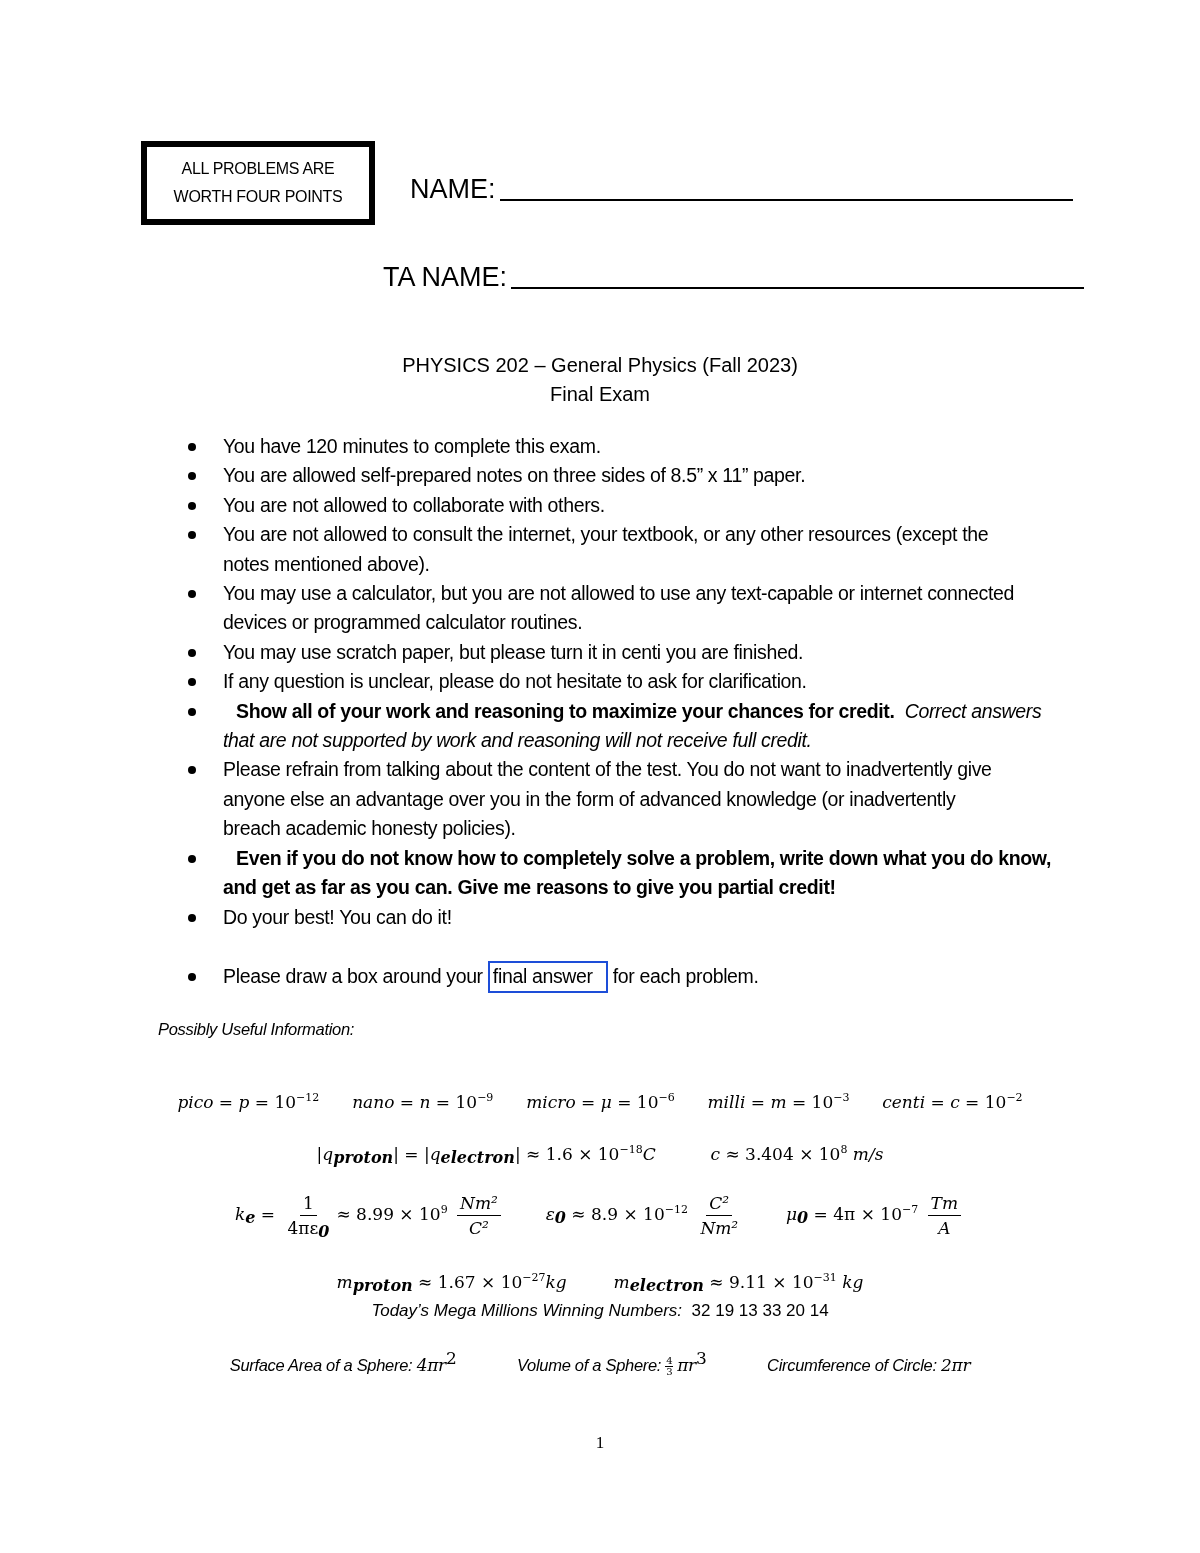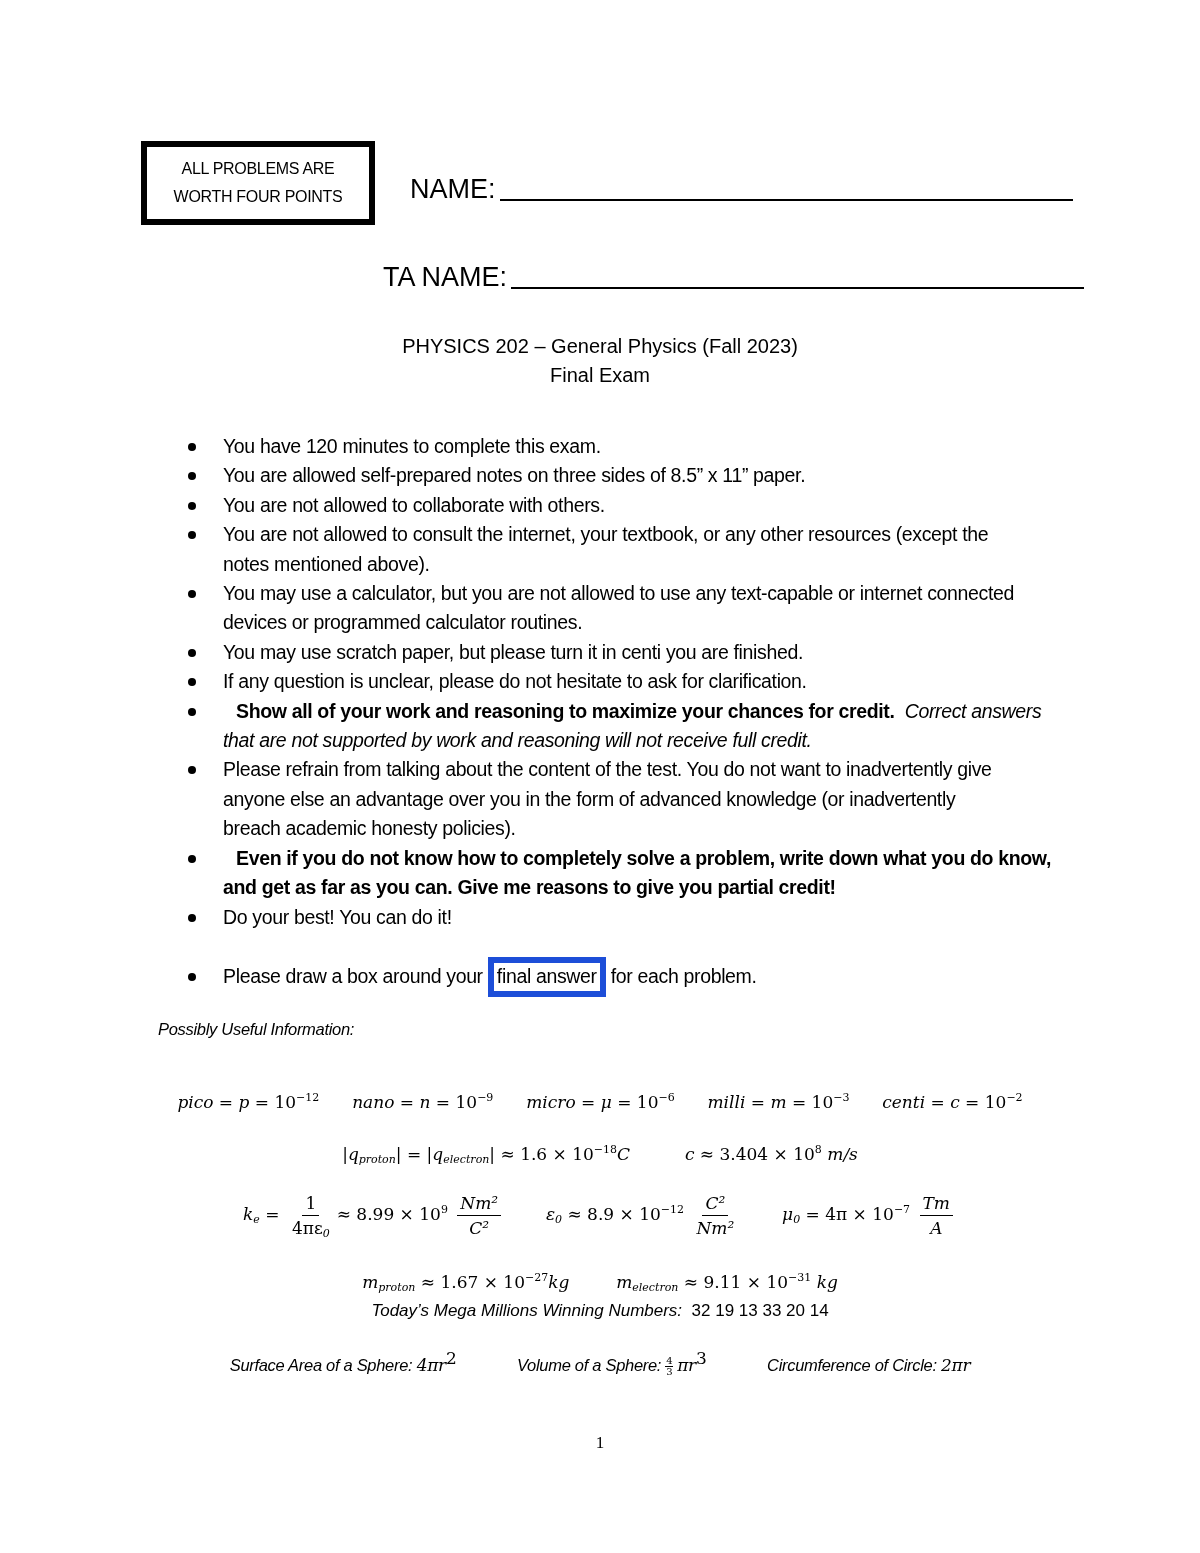--- a/index.html
+++ b/index.html
@@ -19,27 +19,27 @@
   .field-line { border-bottom: 2px solid #000; height: 0; margin-bottom: 4px; }
   .title-block { left: 0; width: 1200px; text-align: center; font-size: 20px; line-height: 29px; }
   ul.rules { margin: 0; padding: 0; list-style: none; left: 184px; top: 432px; width: 900px; }
   ul.rules li { position: relative; padding-left: 39px; font-size: 19.5px; line-height: 29.4px; letter-spacing: -0.35px; }
   ul.rules li .bullet {
     position: absolute; left: 4px; top: 11px; width: 8px; height: 8px; border-radius: 50%; background: #000;
   }
   ul.rules li.gap { margin-top: 30px; }
   .b { font-weight: bold; margin-left: 13px; }
   .i { font-style: italic; }
-  .boxed { border: 6px solid #1d4ed8; padding: 2px 3px 4px 3px; }
+  .boxed { border: 2px solid #1d4ed8; padding: 2px 13px 4px 3px; }
   .useful-title { left: 158px; top: 1020px; font-size: 16.5px; font-style: italic; letter-spacing: -0.3px; }
   .math { font-family: "DejaVu Serif", serif; font-size: 17px; margin-top: 24px; }
   .mi { font-style: italic; }
   .center-line { left: 0; width: 1200px; text-align: center; white-space: nowrap; }
   sup { font-size: 11px; vertical-align: 7px; line-height: 0; }
-  sub { font-size: 11px; vertical-align: -3px; line-height: 0; font-style: italic; }
+  sub { font-size: 16px; vertical-align: -3px; line-height: 0; font-style: italic; font-weight: bold; }
   .frac { display: inline-flex; flex-direction: column; align-items: center; vertical-align: middle; margin: 0 4px; }
   .frac .num { border-bottom: 1.5px solid #000; padding: 0 3px 1px 3px; line-height: 22px; }
   .frac .den { padding: 1px 3px 0 3px; line-height: 22px; }
   .frac.small { font-size: 10px; }
   .frac.small .num, .frac.small .den { line-height: 10px; padding: 0 1px; }
   .spacer { display: inline-block; }
   .lottery { font-size: 17px; }
   .formulas-line { font-size: 16.5px; letter-spacing: -0.3px; }
   .page-num { left: 0; width: 1200px; text-align: center; top: 1433px; font-family: "Liberation Serif", serif; font-size: 17px; }
 </style>
@@ -53,21 +53,21 @@
 
 <div class="abs field-row" style="left:410px; top:174px;">
   <span class="field-label">NAME:</span>
   <span class="field-line" style="width:573px;"></span>
 </div>
 <div class="abs field-row" style="left:383px; top:262px;">
   <span class="field-label">TA NAME:</span>
   <span class="field-line" style="width:573px;"></span>
 </div>
 
-<div class="abs title-block" style="top:332px;">
+<div class="abs title-block" style="top:351px;">
   <div>PHYSICS 202 – General Physics (Fall 2023)</div>
   <div>Final Exam</div>
 </div>
 
 <ul class="abs rules">
   <li><span class="bullet"></span><span>You have 120 minutes to complete this exam.</span></li>
   <li><span class="bullet"></span><span>You are allowed self-prepared notes on three sides of 8.5” x 11” paper.</span></li>
   <li><span class="bullet"></span><span>You are not allowed to collaborate with others.</span></li>
   <li style="padding-right:60px;"><span class="bullet"></span><span>You are not allowed to consult the internet, your textbook, or any other resources (except the notes mentioned above).</span></li>
   <li style="padding-right:20px;"><span class="bullet"></span><span>You may use a calculator, but you are not allowed to use any text-capable or internet connected devices or programmed calculator routines.</span></li>

